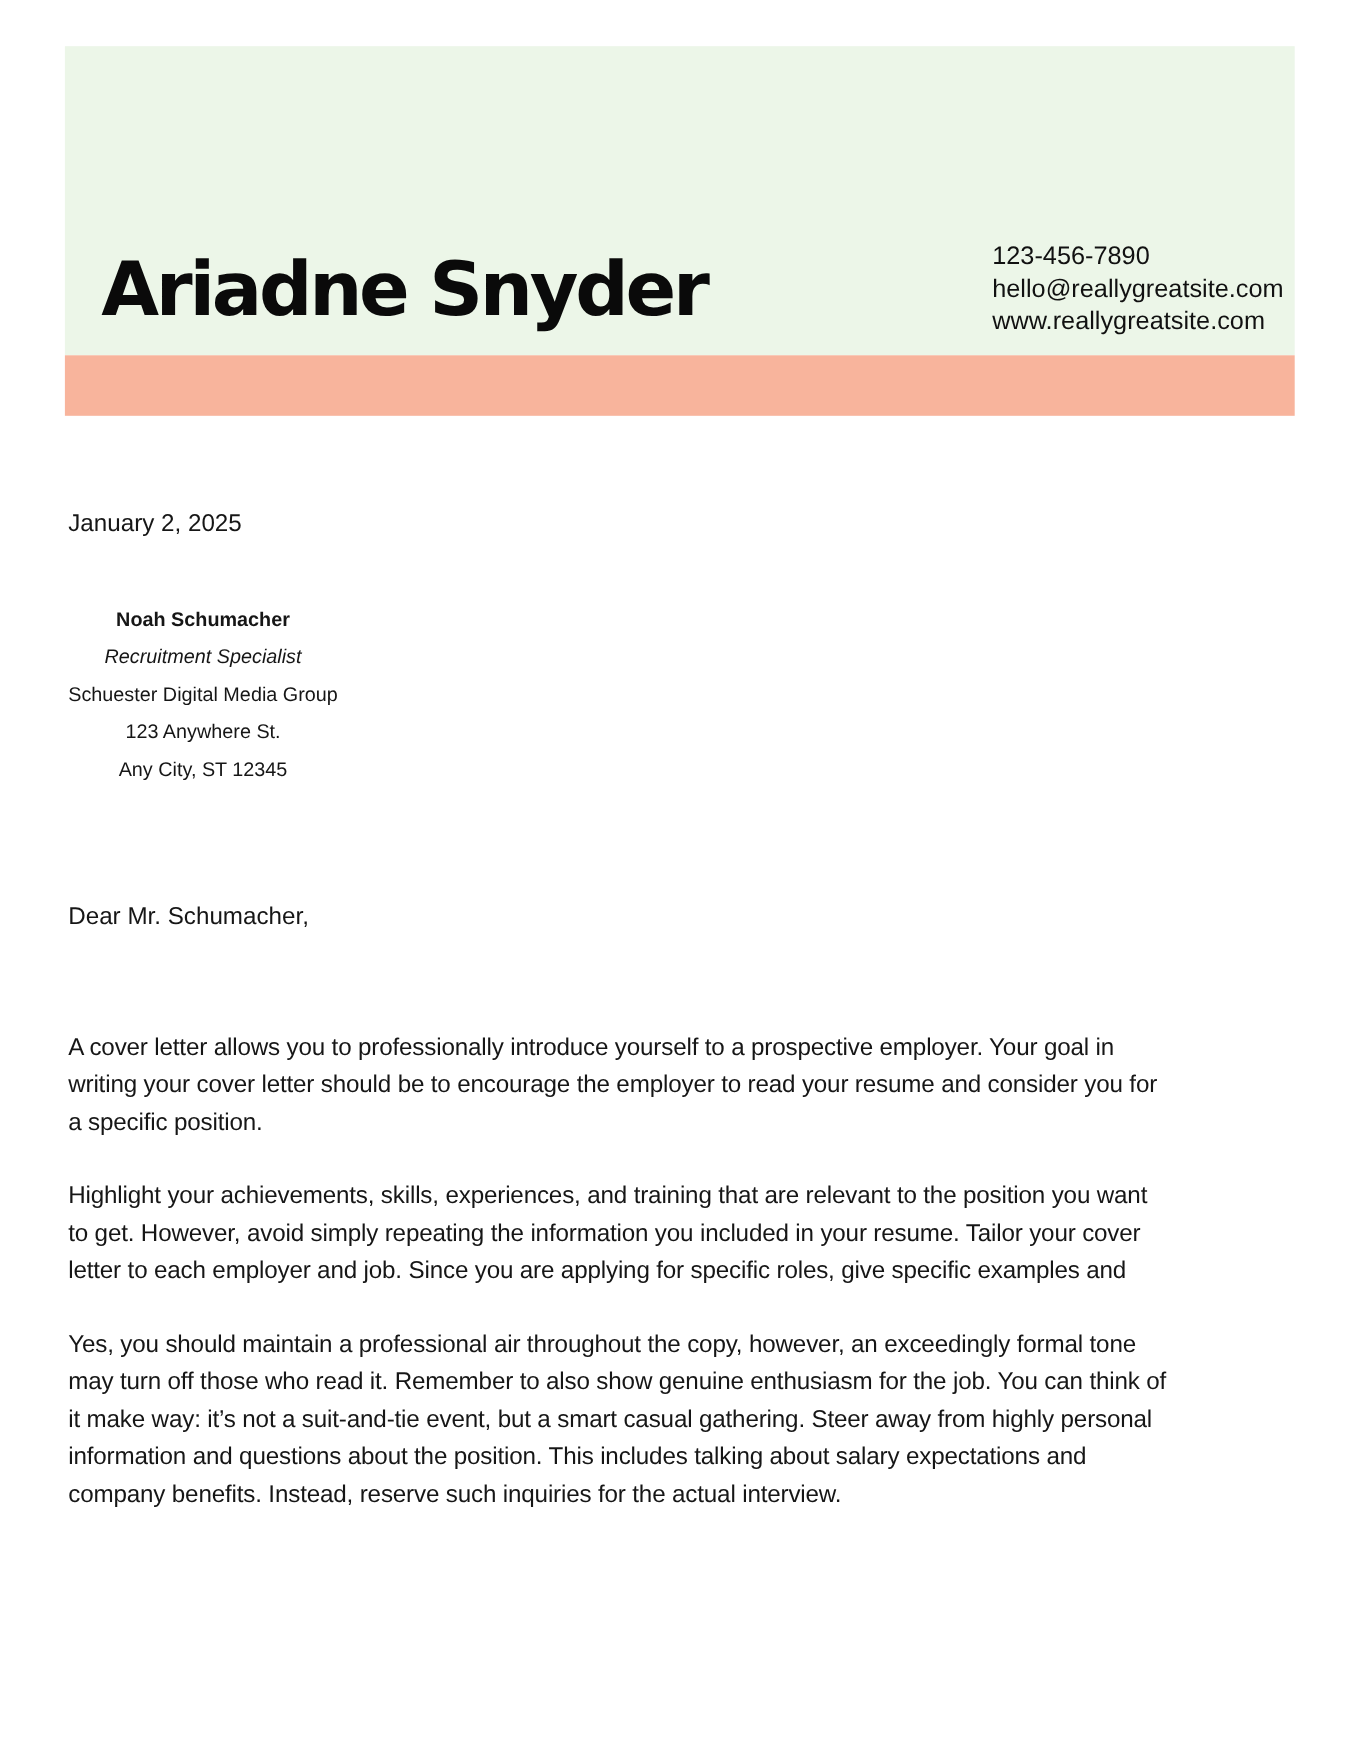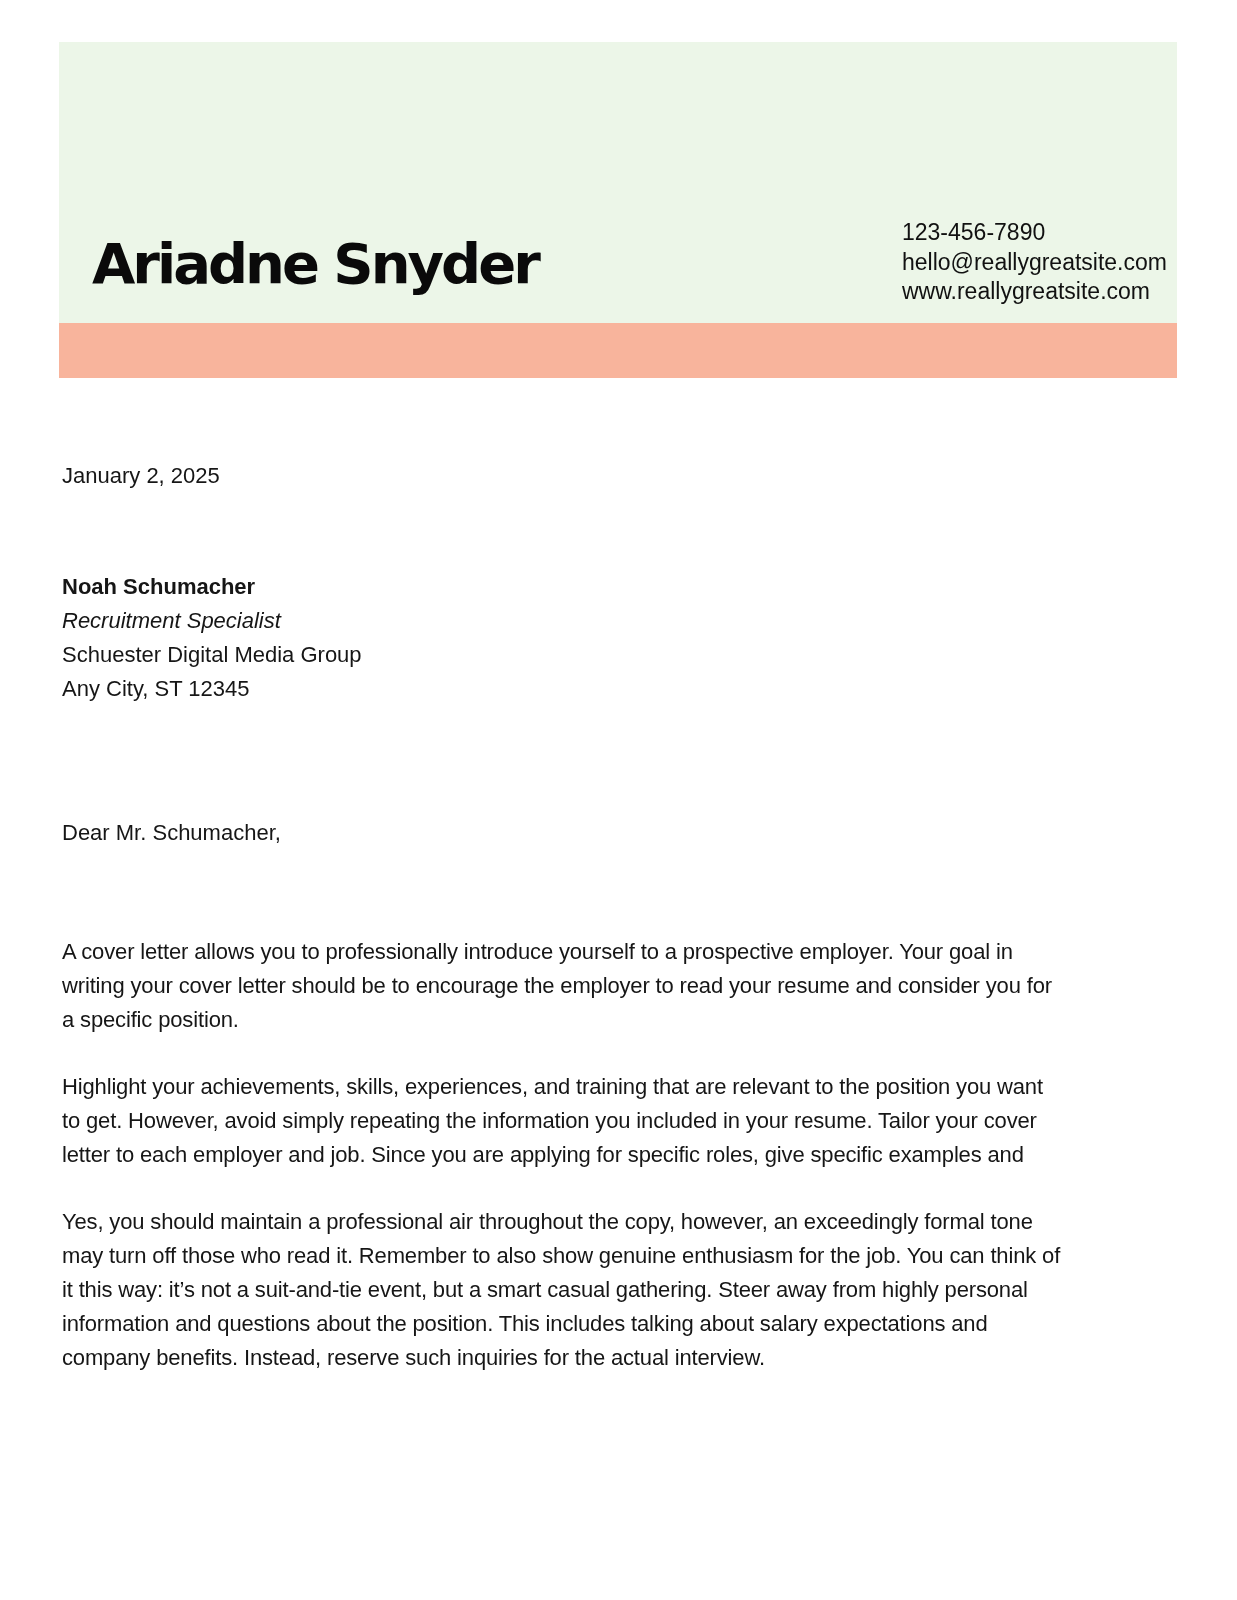--- a/index.html
+++ b/index.html
@@ -22,21 +22,21 @@
     position: absolute;
     left: 59px; top: 323px;
     width: 1118px; height: 55px;
     background: #f8b49c;
   }
   .sender-name {
     position: absolute;
     left: 92px; top: 224px;
     margin: 0;
     font-family: "DejaVu Sans", "Liberation Sans", sans-serif;
-    font-size: 56px;
+    font-size: 68px;
     font-weight: 800;
     letter-spacing: -3px;
     line-height: 80px;
     color: #0a0a0a;
     white-space: nowrap;
   }
   .contact-block {
     position: absolute;
     left: 902px; top: 218px;
     font-size: 23px;
@@ -46,23 +46,24 @@
   .contact-block div { white-space: nowrap; }
   .letter-date {
     position: absolute;
     left: 62px; top: 459px;
     font-size: 22px;
     line-height: 34px;
     white-space: nowrap;
   }
   .recipient-block {
     position: absolute;
-    left: 62px; top: 570px;
-    font-size: 22px;
+    left: 62px; top: 546px;
+    font-size: 18px;
     line-height: 34px;
+    text-align: center;
   }
   .recipient-block div { white-space: nowrap; }
   .recipient-name { font-weight: 700; }
   .recipient-title { font-style: italic; }
   .salutation {
     position: absolute;
     left: 62px; top: 816px;
     font-size: 22px;
     line-height: 34px;
     font-weight: 400;
@@ -95,38 +96,39 @@
     <div>hello@reallygreatsite.com</div>
     <div>www.reallygreatsite.com</div>
   </div>
 
   <div class="letter-date">January 2, 2025</div>
 
   <div class="recipient-block">
     <div class="recipient-name">Noah Schumacher</div>
     <div class="recipient-title">Recruitment Specialist</div>
     <div class="recipient-company">Schuester Digital Media Group</div>
+    <div class="recipient-street">123 Anywhere St.</div>
     <div class="recipient-city">Any City, ST 12345</div>
   </div>
 
   <div class="salutation">Dear Mr. Schumacher,</div>
 
   <div class="letter-body">
       <div class="para">
         <div class="line">A cover letter allows you to professionally introduce yourself to a prospective employer. Your goal in</div>
         <div class="line">writing your cover letter should be to encourage the employer to read your resume and consider you for</div>
         <div class="line">a specific position.</div>
       </div>
       <div class="para">
         <div class="line">Highlight your achievements, skills, experiences, and training that are relevant to the position you want</div>
         <div class="line">to get. However, avoid simply repeating the information you included in your resume. Tailor your cover</div>
         <div class="line">letter to each employer and job. Since you are applying for specific roles, give specific examples and</div>
       </div>
       <div class="para">
         <div class="line">Yes, you should maintain a professional air throughout the copy, however, an exceedingly formal tone</div>
         <div class="line">may turn off those who read it. Remember to also show genuine enthusiasm for the job. You can think of</div>
-        <div class="line">it this way: it’s not a suit-and-tie event, but a smart casual gathering. Steer away from highly personal</div>
+        <div class="line">it make way: it’s not a suit-and-tie event, but a smart casual gathering. Steer away from highly personal</div>
         <div class="line">information and questions about the position. This includes talking about salary expectations and</div>
         <div class="line">company benefits. Instead, reserve such inquiries for the actual interview.</div>
       </div>
     </div>
 
 </div>
 
 </body></html>

